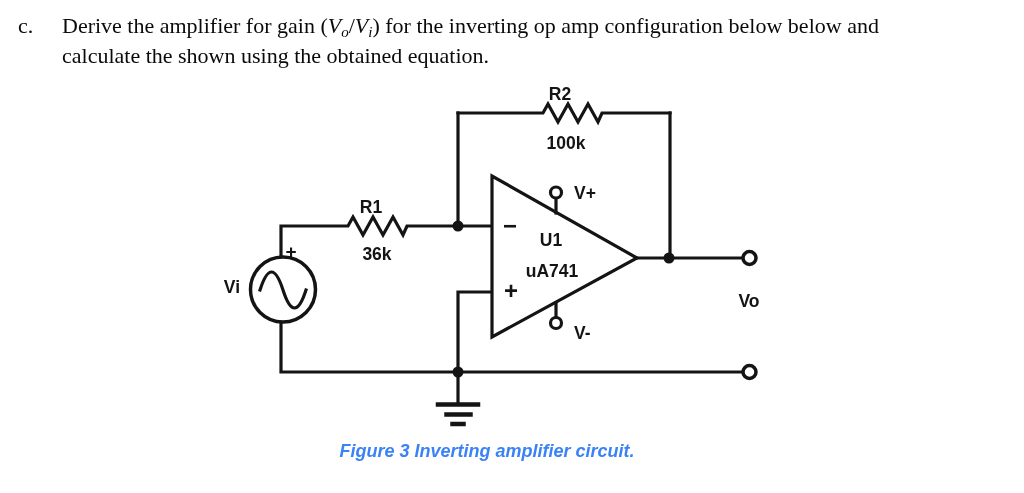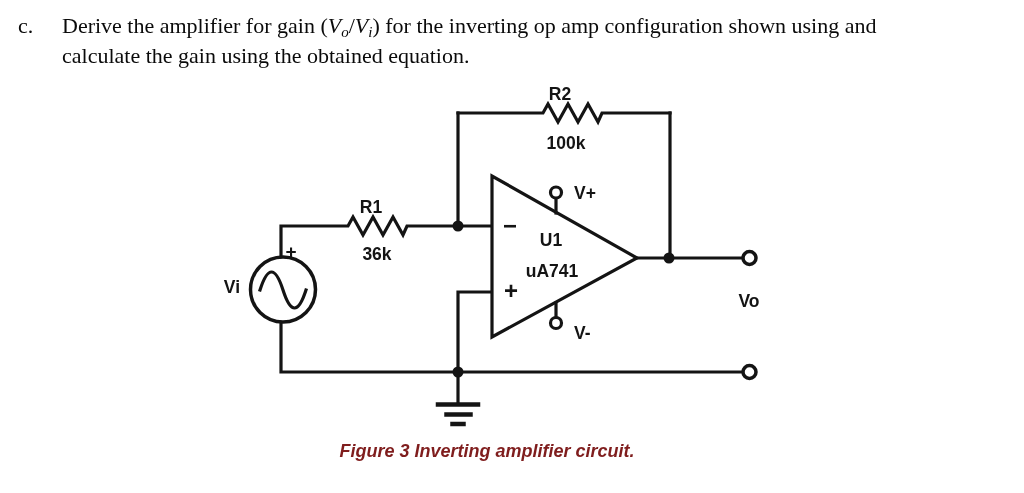--- a/index.html
+++ b/index.html
@@ -51,33 +51,33 @@
   .caption {
     position: absolute;
     left: 187px;
     top: 441px;
     width: 600px;
     text-align: center;
     font-family: "Liberation Sans", sans-serif;
     font-style: italic;
     font-weight: 600;
     font-size: 18px;
-    color: #7f1d1d;
+    color: #3b82f6;
   }
 </style>
 </head>
 <body>
 
 <div id="canvas">
 
   <div class="problem">
     <div class="item-label">c.</div>
     <div class="lines">
-      <div><span>Derive the amplifier for gain (</span><span class="gain-var">V</span><sub>o</sub><span>/</span><span class="gain-var">V</span><sub>i</sub><span>) for the inverting op amp configuration shown using and</span></div>
-      <div>calculate the gain using the obtained equation.</div>
+      <div><span>Derive the amplifier for gain (</span><span class="gain-var">V</span><sub>o</sub><span>/</span><span class="gain-var">V</span><sub>i</sub><span>) for the inverting op amp configuration below below and</span></div>
+      <div>calculate the shown using the obtained equation.</div>
     </div>
   </div>
 
   <svg id="circuit-svg" width="1024" height="493" viewBox="0 0 1024 493">
 
     <g fill="none" stroke-width="3.2" stroke-linecap="square" stroke-linejoin="miter" stroke="#141414">
 
       <path d="M458,113 L543,113 L548,104 L558,122 L568,104 L578,122 L588,104 L598,122 L602,113 L670,113"></path>
       <path d="M458,113 L458,226"></path>
       <path d="M670,113 L670,258"></path>

